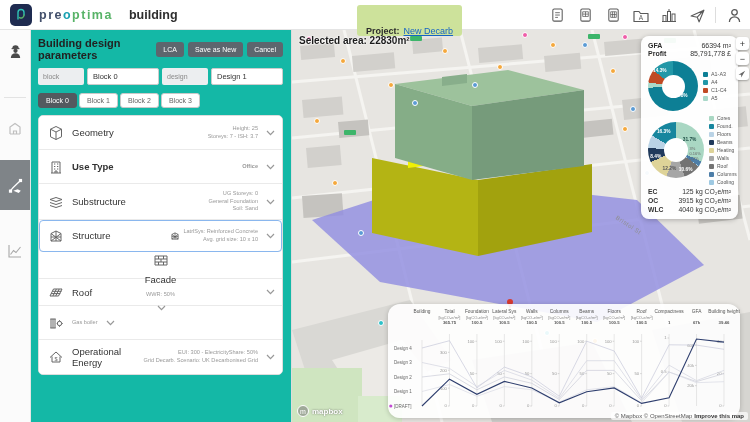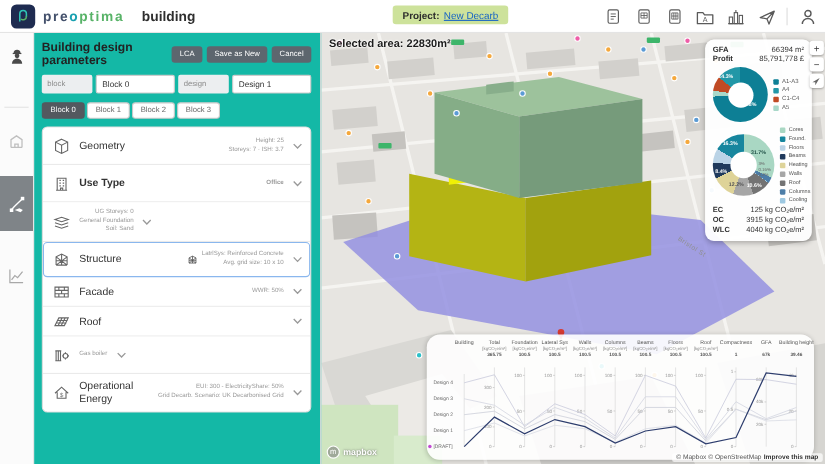--- a/index.html
+++ b/index.html
@@ -5,22 +5,22 @@
   html,body{margin:0;padding:0;background:#888;}
   #app{position:relative;width:750px;height:422px;background:#fff;overflow:hidden;
        font-family:"Liberation Sans","DejaVu Sans",sans-serif;color:#333;}
   
   #topbar{position:absolute;left:0;top:0;width:750px;height:30px;background:#fff;
           border-bottom:1px solid #e4e4e4;display:flex;align-items:center;padding:0 10px;box-sizing:border-box;z-index:30;}
   .logo-box{width:22px;height:22px;border-radius:5px;background:#1e2b50;display:flex;align-items:center;justify-content:center;}
   .brand{margin-left:7px;font-size:12.5px;letter-spacing:1.5px;font-weight:600;}
   .b-pre{color:#43506b}.b-o{color:#18a0b0}.b-rest{color:#58b368}
   .app-name{margin-left:16px;font-size:12.5px;font-weight:700;color:#2e2e2e;}
-  .project-pill{position:absolute;left:357px;top:5px;height:17px;background:#cde29b;border-radius:3px;
-                display:flex;align-items:center;padding:0 9px;font-size:9px;}
+  .project-pill{position:absolute;left:357px;top:5px;height:31px;background:#cde29b;border-radius:3px;
+                display:flex;align-items:flex-end;padding:0 9px;font-size:9px;}
   .project-pill .pl{font-weight:700;color:#2c2c2c;}
   .project-pill a{color:#1664c4;text-decoration:underline;margin-left:4px;cursor:pointer;}
   .hicons{position:absolute;right:6px;top:3px;display:flex;align-items:center;gap:8px;height:24px;}
   .hicon{width:20px;height:22px;display:flex;align-items:center;justify-content:center;cursor:pointer;}
   .hdivider{width:1px;height:16px;background:#ddd;}
   
   #rail{position:absolute;left:0;top:30px;width:30px;bottom:0;background:#fbfbfb;border-right:1px solid #e6e6e6;z-index:25;}
   .rail-item{position:absolute;left:0;width:30px;height:30px;display:flex;align-items:center;justify-content:center;cursor:pointer;}
   .rail-divider{position:absolute;left:4px;top:67px;width:22px;height:1px;background:#e3e3e3;}
   .rail-sel{position:absolute;left:0;top:130px;width:30px;height:50px;background:#7f8488;display:flex;align-items:center;justify-content:center;cursor:pointer;}
@@ -235,20 +235,21 @@
               <polyline points="1,1 4.5,4.6 8,1" fill="none" stroke="#999" stroke-width="1.2"></polyline>
             </svg>
           </span>
         </div>
         <div class="acc-row" style="height: 36px;">
           <span class="acc-icon">
             <svg width="16" height="16" viewBox="0 0 16 16" fill="none" stroke="#666" stroke-width="1">
               <path d="M2 5.5 8 3.5l6 2-6 2-6-2Z M2 8.5l6 2 6-2 M2 11.5l6 2 6-2"></path>
             </svg>
           </span>
+          <span class="acc-name">Substructure</span>
           <span class="acc-sum"><span>UG Storeys: 0
 General Foundation
 Soil: Sand</span></span>
           <span class="acc-chev">
             <svg width="9" height="6" viewBox="0 0 9 6">
               <polyline points="1,1 4.5,4.6 8,1" fill="none" stroke="#999" stroke-width="1.2"></polyline>
             </svg>
           </span>
         </div>
         <div class="acc-row hl" style="height: 32px;">
@@ -261,21 +262,21 @@
           <span class="acc-sum"><span><svg width="10" height="10" viewBox="0 0 16 16" fill="none" stroke="#555" stroke-width="1.2">
                 <path d="M3 13V5.5L8 3l5 2.5V13M3 13h10M3 13 13 5.5M13 13 3 5.5M3 9h10M8 3v10"></path>
               </svg></span><span>LatrlSys: Reinforced Concrete
 Avg. grid size: 10 x 10</span></span>
           <span class="acc-chev">
             <svg width="9" height="6" viewBox="0 0 9 6">
               <polyline points="1,1 4.5,4.6 8,1" fill="none" stroke="#999" stroke-width="1.2"></polyline>
             </svg>
           </span>
         </div>
-        <div class="acc-row" style="height: 27px;">
+        <div class="acc-row" style="height: 27px; flex-direction: column;">
           <span class="acc-icon">
             <svg width="16" height="16" viewBox="0 0 16 16" fill="none" stroke="#666" stroke-width="1">
               <path d="M2 4h12v9H2Z M2 7h12 M2 10h12 M5.5 4v3M10.5 4v3M8 7v3M5.5 10v3M10.5 10v3"></path>
             </svg>
           </span>
           <span class="acc-name">Facade</span>
           <span class="acc-sum"><span>WWR: 50%</span></span>
           <span class="acc-chev">
             <svg width="9" height="6" viewBox="0 0 9 6">
               <polyline points="1,1 4.5,4.6 8,1" fill="none" stroke="#999" stroke-width="1.2"></polyline>

